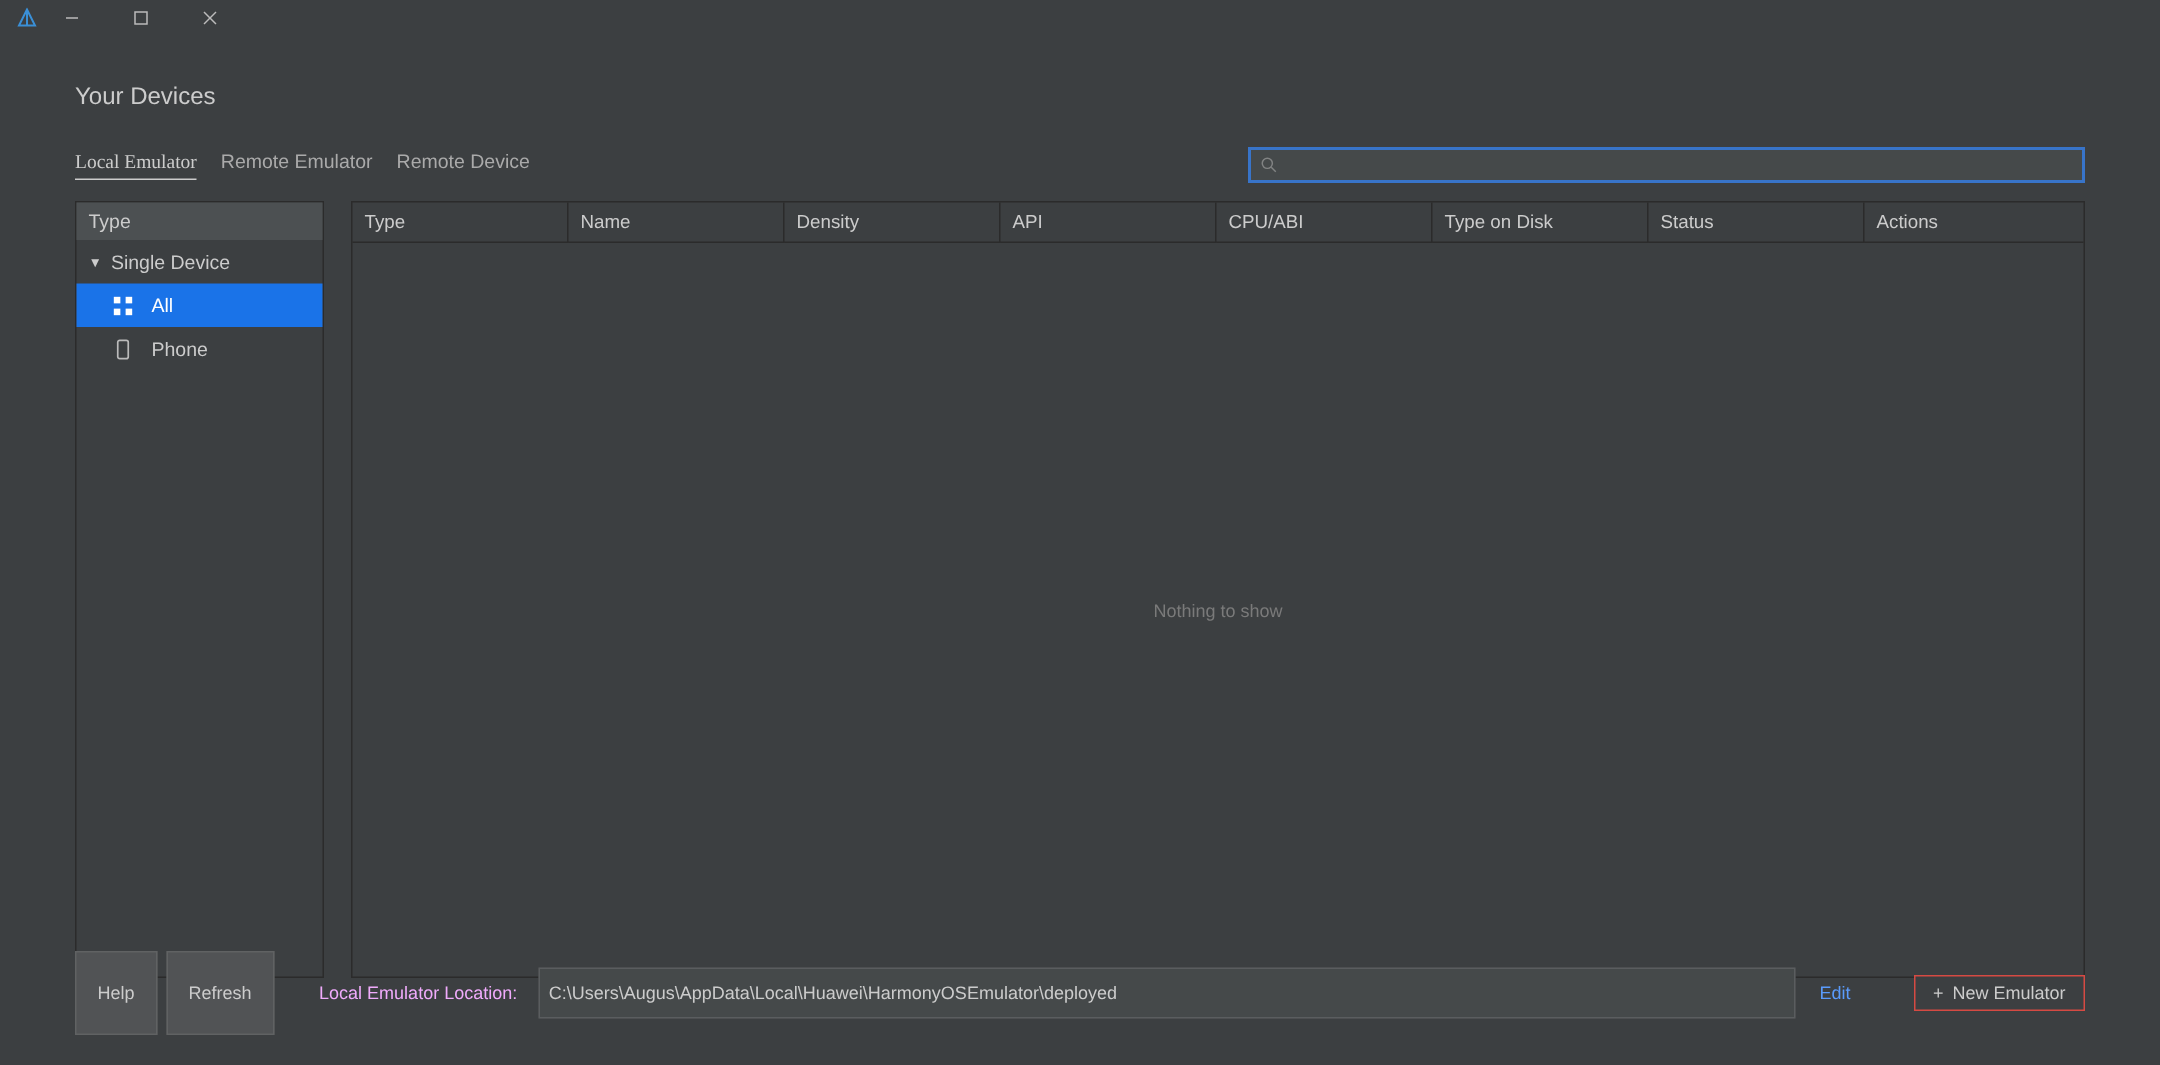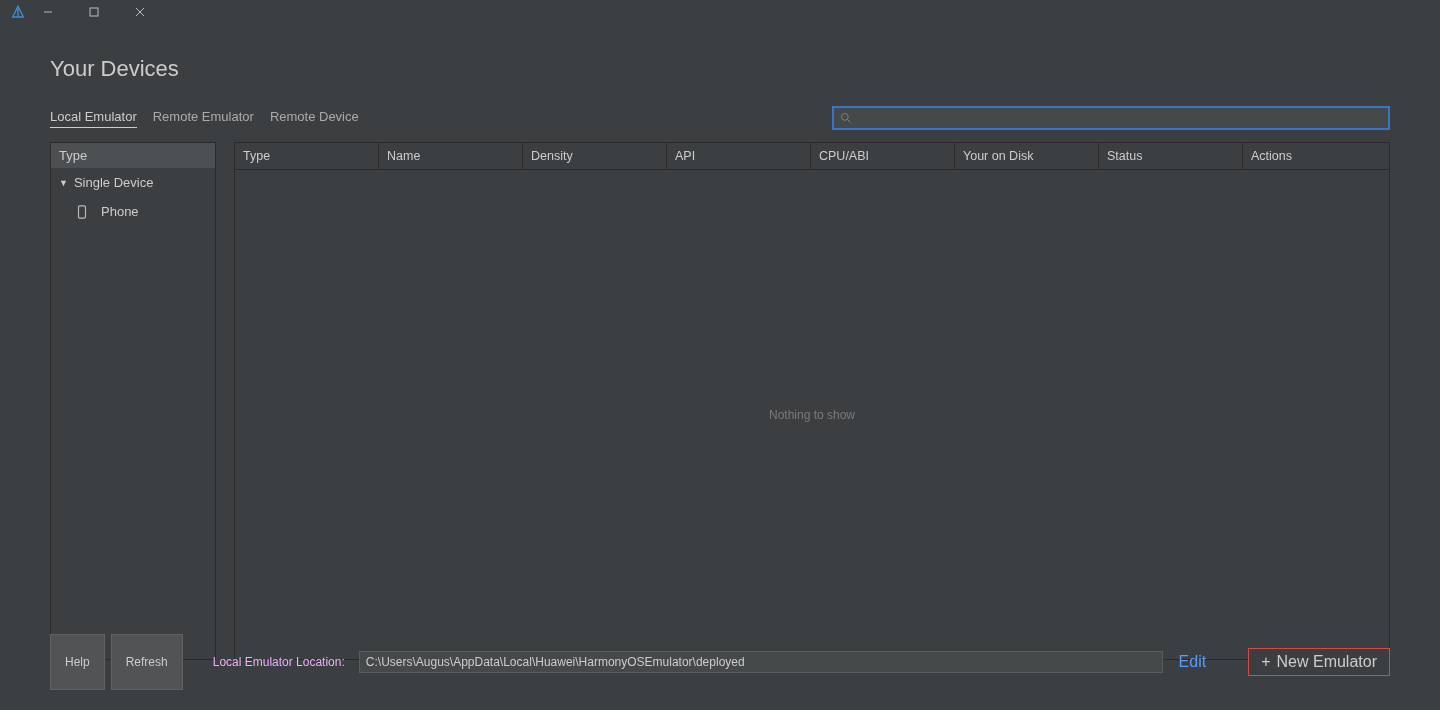--- a/index.html
+++ b/index.html
@@ -5,26 +5,26 @@
 * { margin: 0; padding: 0; box-sizing: border-box; font-family: "Segoe UI", Arial, sans-serif; }
 body { background: #3c3f41; color: #bbbbbb; width: 1440px; height: 710px; overflow: hidden; user-select: none; }
 
 .title-bar { height: 26px; display: flex; align-items: center; padding: 0 10px; background: #3c3f41; }
 .title-bar .logo { width: 16px; height: 16px; margin-right: 8px; }
 .title-bar .title { font-size: 12px; color: #bbbbbb; flex: 1; }
 .title-bar .win-controls { display: flex; gap: 18px; align-items: center; }
 .title-bar .win-btn { width: 28px; text-align: center; font-size: 12px; color: #bbbbbb; cursor: pointer; }
 
 .content { padding: 30px 50px 0 50px; }
-.page-title { font-size: 22px; font-weight: 300; color: #cccccc; margin-bottom: 24px; }
+.page-title { font-size: 16px; font-weight: 300; color: #cccccc; margin-bottom: 24px; }
 
 .tabs-row { display: flex; align-items: center; margin-bottom: 12px; }
 .tabs { display: flex; gap: 16px; flex: 1; }
 .tab { font-size: 13px; color: #aaaaaa; cursor: pointer; padding-bottom: 3px; }
-.tab.active { color: #cccccc; border-bottom: 1px solid #cccccc; }
+.tab.active { color: #cccccc; border-bottom: 1px solid #cccccc; font-family: Liberation Serif, serif; }
 
 .search-box { width: 558px; height: 24px; border: 2px solid #3874c9; background: #45494a; display: flex; align-items: center; padding: 0 6px; }
 .search-box svg { opacity: .6; }
 .search-box input { flex: 1; background: transparent; border: 0; outline: 0; color: #ccc; font-size: 12px; margin-left: 4px; }
 
 .workspace { display: flex; gap: 18px; }
 
 .sidebar { width: 166px; border: 1px solid #2b2b2b; }
 .sidebar-header { font-size: 13px; color: #cccccc; padding: 5px 8px; background: #4c5052; }
 .tree-node { display: flex; align-items: center; gap: 6px; padding: 7px 8px; font-size: 13px; color: #cccccc; cursor: pointer; }
@@ -36,23 +36,23 @@
 .table-area { flex: 1; border: 1px solid #2b2b2b; height: 518px; display: flex; flex-direction: column; }
 .thead { display: flex; font-size: 12.5px; color: #cccccc; }
 .thead .th { padding: 6px 8px; border-right: 1px solid #2b2b2b; border-bottom: 1px solid #2b2b2b; }
 .thead .th:last-child { border-right: 0; flex: 1; }
 .tbody { flex: 1; display: flex; align-items: center; justify-content: center; }
 .empty { font-size: 12px; color: #7a7a7a; }
 
 .bottom-bar { position: absolute; left: 50px; right: 50px; bottom: 20px; display: flex; align-items: center; gap: 6px; }
 .btn { font-size: 12px; padding: 20px 14px; background: #515355; color: #cccccc; border: 1px solid #606263; cursor: pointer; }
 .loc-label { font-size: 12px; color: #f0abfc; margin-left: 24px; margin-right: 8px; }
-.loc-field { flex: 1; height: 22px; border: 1px solid #5a5d5f; background: #45494a; padding: 4px 6px; font-size: 12px; color: #cccccc; display: flex; align-items: center; }
-.link { font-size: 16px; color: #5a9bfc; cursor: pointer; margin: 0 10px 0 10px; }
-.new-emu-btn { font-size: 16px; padding: 4px 12px; background: #3c3f41; border: 1px solid #d64a43; color: #cccccc; cursor: pointer; display: flex; align-items: center; gap: 6px; margin-left: 26px; }
+.loc-field { flex: 1; height: 22px; border: 1px solid #5a5d5f; background: #45494a; padding: 16px 6px; font-size: 12px; color: #cccccc; display: flex; align-items: center; }
+.link { font-size: 12px; color: #5a9bfc; cursor: pointer; margin: 0 10px 0 10px; }
+.new-emu-btn { font-size: 12px; padding: 4px 12px; background: #3c3f41; border: 1px solid #d64a43; color: #cccccc; cursor: pointer; display: flex; align-items: center; gap: 6px; margin-left: 26px; }
 .new-emu-btn::before { content: "+"; }
 </style>
 </head>
 <body>
 
 <div class="title-bar">
   <svg class="logo" viewBox="0 0 24 24" width="16" height="16">
     <path d="M12 2 L20 18 H4 Z" fill="none" stroke="#3a8fd6" stroke-width="2"></path>
     <path d="M12 2 L12 18" stroke="#3a8fd6" stroke-width="2"></path>
   </svg>
@@ -95,36 +95,45 @@
   </div>
 
   <div class="workspace">
 
     <div class="sidebar">
       <div class="sidebar-header">Type</div>
       <div class="tree-node">
         <span class="chev">▼</span>
         <span>Single Device</span>
       </div>
+      <div class="tree-node child selected">
+        <svg width="14" height="14" viewBox="0 0 16 16">
+            <rect x="1" y="1" width="5" height="5" fill="#fff"></rect>
+            <rect x="10" y="1" width="5" height="5" fill="#fff"></rect>
+            <rect x="1" y="10" width="5" height="5" fill="#fff"></rect>
+            <rect x="10" y="10" width="5" height="5" fill="#fff"></rect>
+          </svg>
+        <span>All</span>
+      </div>
       <div class="tree-node child">
         <svg width="14" height="14" viewBox="0 0 16 16">
             <rect x="4" y="1" width="8" height="14" rx="1.5" fill="none" stroke="#bbb" stroke-width="1.3"></rect>
           </svg>
         <span>Phone</span>
       </div>
     </div>
 
     <div class="table-area">
       <div class="thead">
         <div class="th" style="width:144px">Type</div>
         <div class="th" style="width:144px">Name</div>
         <div class="th" style="width:144px">Density</div>
         <div class="th" style="width:144px">API</div>
         <div class="th" style="width:144px">CPU/ABI</div>
-        <div class="th" style="width:144px">Your on Disk</div>
+        <div class="th" style="width:144px">Type on Disk</div>
         <div class="th" style="width:144px">Status</div>
         <div class="th">Actions</div>
       </div>
       <div class="tbody">
         <div class="empty">Nothing to show</div>
       </div>
     </div>
   </div>
 </div>
 

